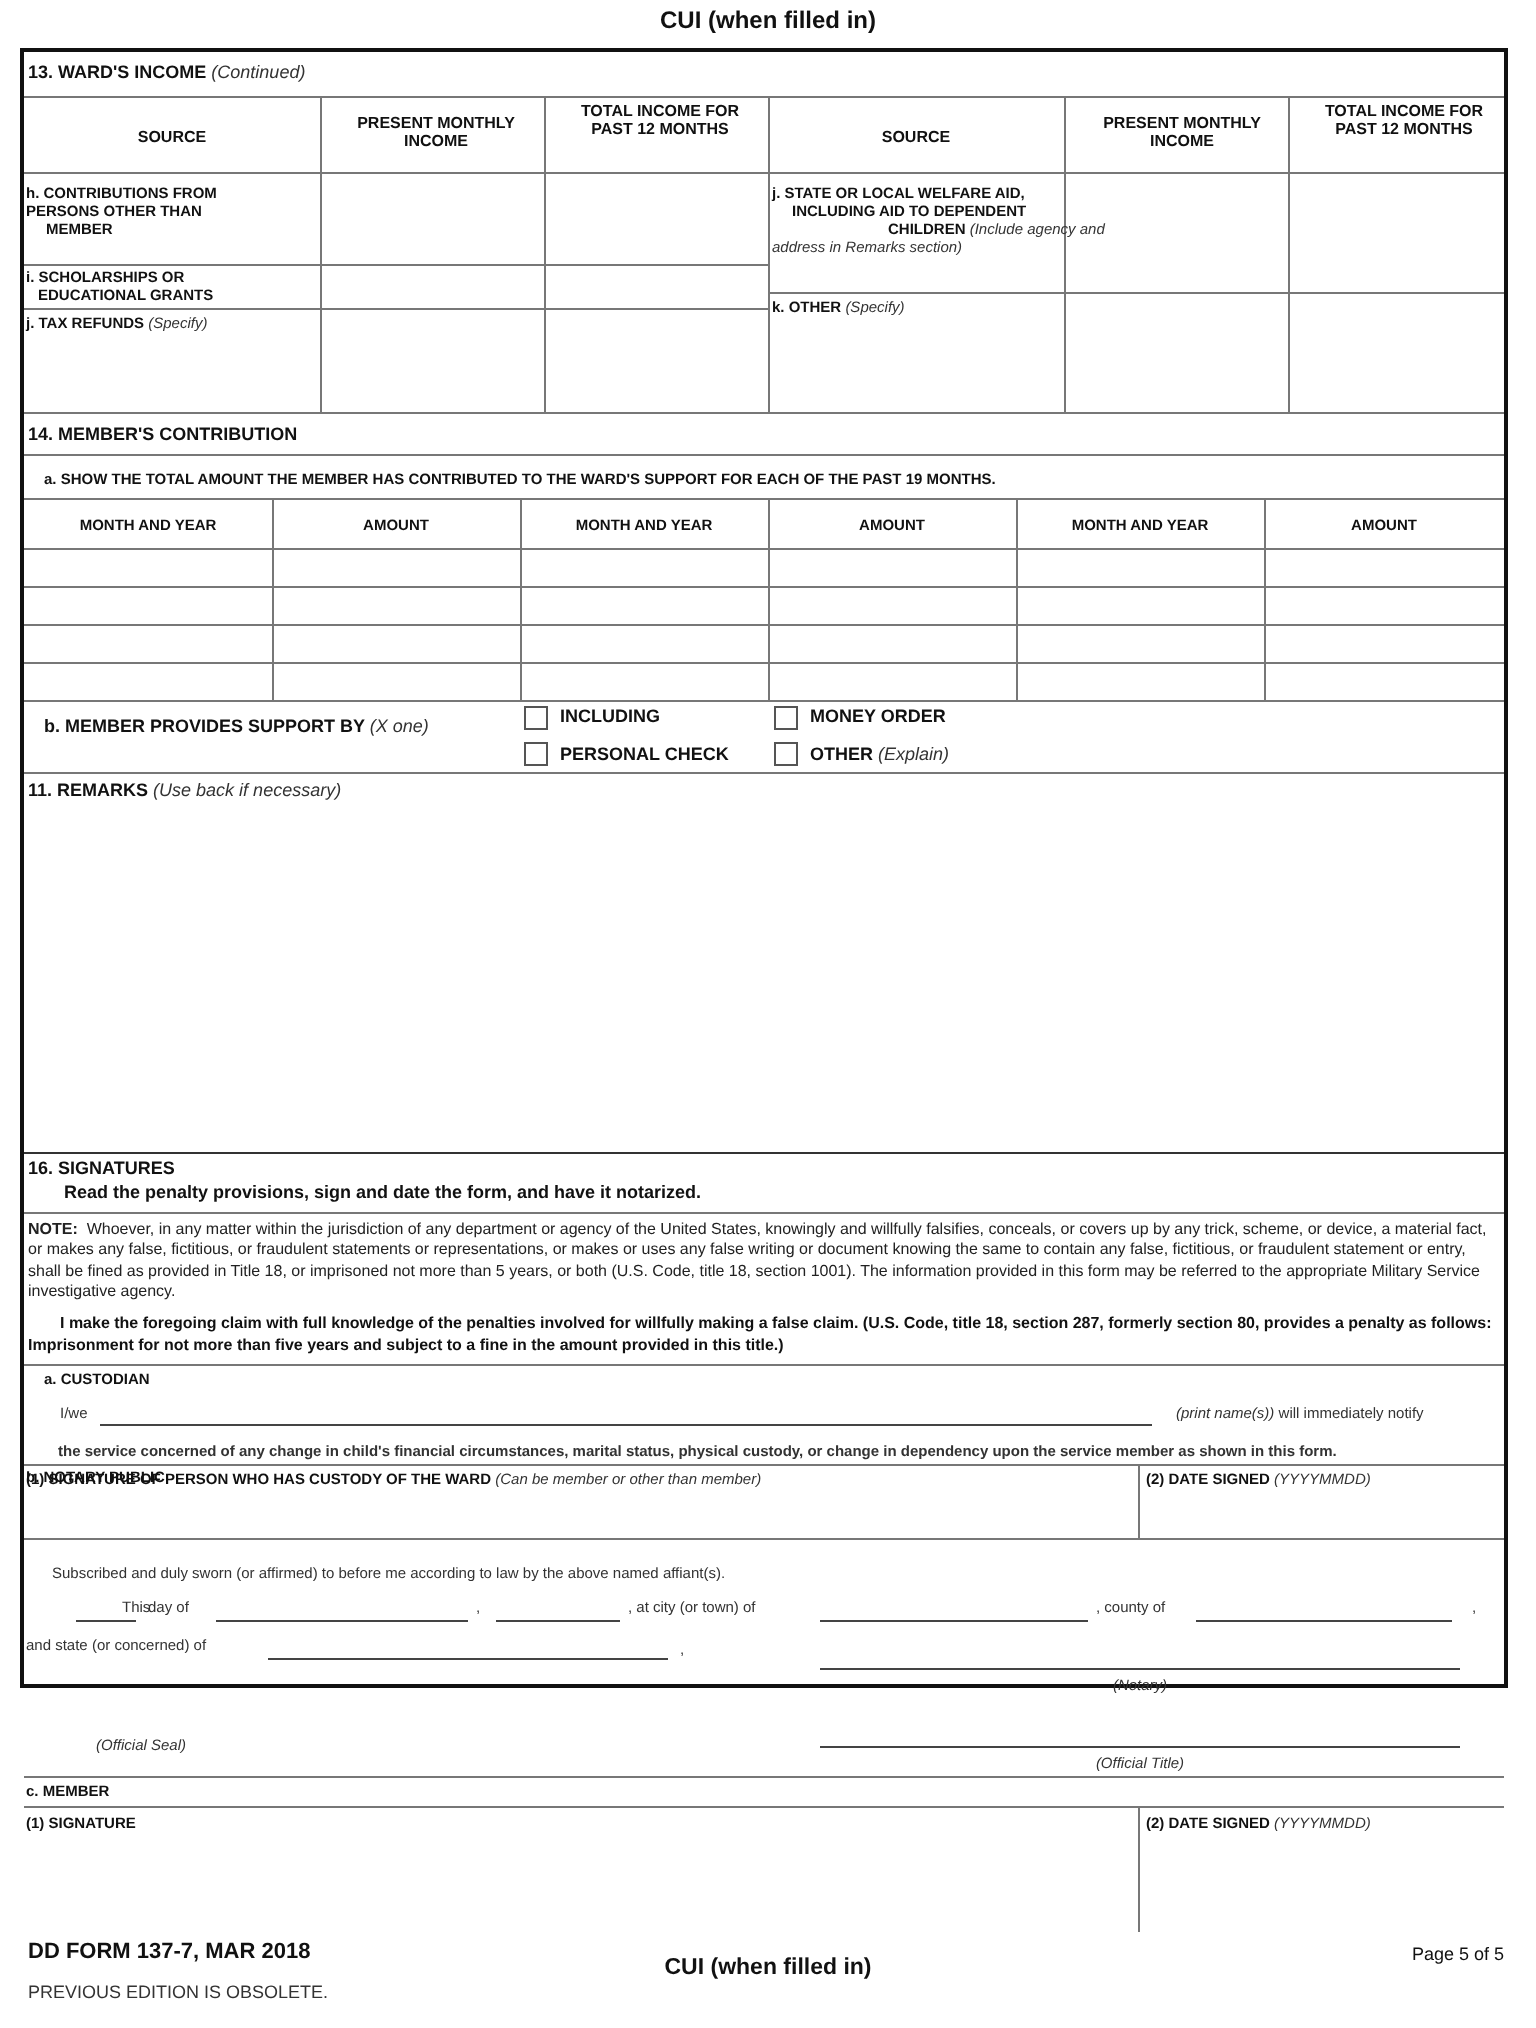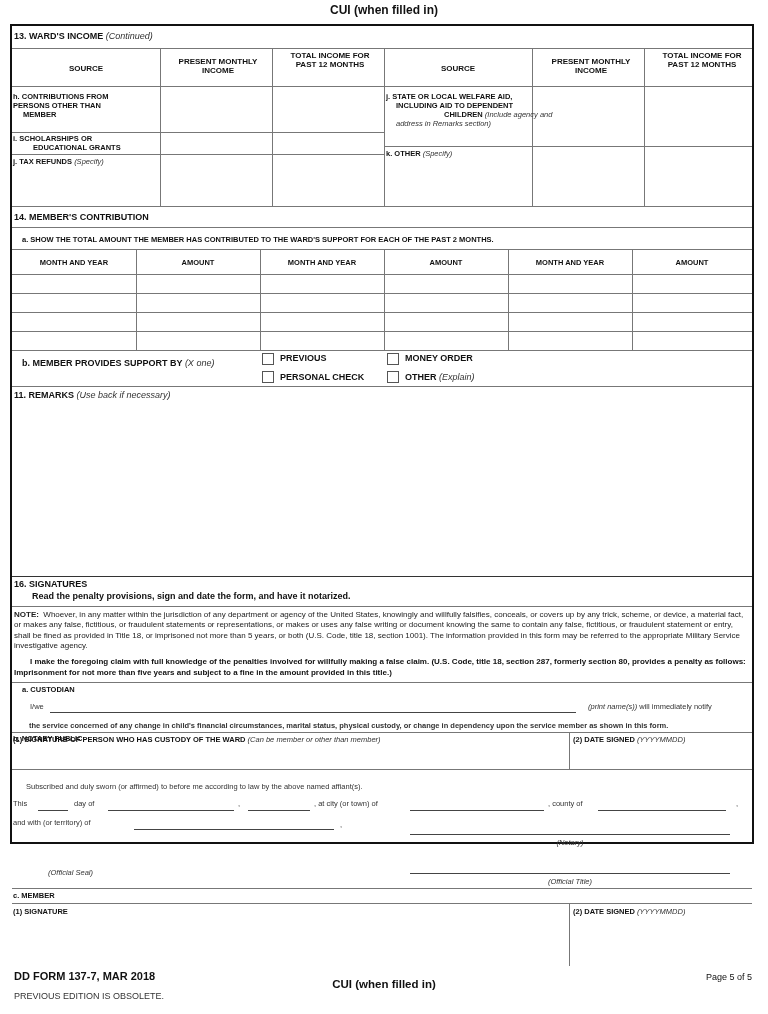--- a/index.html
+++ b/index.html
@@ -55,55 +55,55 @@
     <div>h. CONTRIBUTIONS FROM</div>
     <div style="">PERSONS OTHER THAN</div>
     <div style="padding-left:10px;">MEMBER</div>
   </div>
   <div class="abs" style="left:150px;top:62px;width:108px;height:42px;"></div>
   <div class="abs" style="left:262px;top:62px;width:108px;height:42px;"></div>
   <div class="hl" style="left:0;width:372px;top:106px;"></div>
 
   <div class="abs t7 b" style="left:1px;top:108px;line-height:9px;">
     <div>i. SCHOLARSHIPS OR</div>
-    <div style="padding-left:20px;">EDUCATIONAL GRANTS</div>
+    <div style="padding-left:6px;">EDUCATIONAL GRANTS</div>
   </div>
   <div class="abs" style="left:150px;top:108px;width:108px;height:18px;"></div>
   <div class="abs" style="left:262px;top:108px;width:108px;height:18px;"></div>
   <div class="hl" style="left:0;width:372px;top:128px;"></div>
 
   <div class="abs t7 b" style="left:1px;top:131px;">
     <span>j. TAX REFUNDS</span>
     <span class="i">(Specify)</span>
   </div>
   <div class="abs" style="left:150px;top:130px;width:108px;height:48px;"></div>
   <div class="abs" style="left:262px;top:130px;width:108px;height:48px;"></div>
 
   <div class="abs t7 b" style="left:374px;top:66px;line-height:9px;">
     <div>j. STATE OR LOCAL WELFARE AID,</div>
     <div style="padding-left:10px;">INCLUDING AID TO DEPENDENT</div>
     <div style="padding-left:10px;margin-left:48px;"><span>CHILDREN</span> <span class="i">(Include agency and</span></div>
-    <div style="padding-left:10px;" class="i">address in Remarks section)</div>
+    <div style="padding-left:0;" class="i">address in Remarks section)</div>
   </div>
   <div class="abs" style="left:522px;top:62px;width:108px;height:56px;"></div>
   <div class="abs" style="left:634px;top:62px;width:104px;height:56px;"></div>
   <div class="hl" style="left:372px;width:368px;top:120px;"></div>
 
   <div class="abs t7 b" style="left:374px;top:123px;">
     <span>k. OTHER</span>
     <span class="i">(Specify)</span>
   </div>
   <div class="abs" style="left:522px;top:122px;width:108px;height:56px;"></div>
   <div class="abs" style="left:634px;top:122px;width:104px;height:56px;"></div>
 
   <div class="hl" style="left:0;width:740px;top:180px;"></div>
 
   <div class="abs t9 b" style="left:2px;top:186px;">14. MEMBER'S CONTRIBUTION</div>
   <div class="hl" style="left:0;width:740px;top:201px;"></div>
-  <div class="abs t7 b" style="left:10px;top:209px;">a. SHOW THE TOTAL AMOUNT THE MEMBER HAS CONTRIBUTED TO THE WARD'S SUPPORT FOR EACH OF THE PAST 2 MONTHS.</div>
+  <div class="abs t7 b" style="left:10px;top:209px;">a. SHOW THE TOTAL AMOUNT THE MEMBER HAS CONTRIBUTED TO THE WARD'S SUPPORT FOR EACH OF THE PAST 19 MONTHS.</div>
   <div class="hl" style="left:0;width:740px;top:223px;"></div>
 
   <div class="abs t7 b ctr" style="left:0;width:124px;top:232px;">MONTH AND YEAR</div>
   <div class="abs t7 b ctr" style="left:124px;width:124px;top:232px;">AMOUNT</div>
   <div class="abs t7 b ctr" style="left:248px;width:124px;top:232px;">MONTH AND YEAR</div>
   <div class="abs t7 b ctr" style="left:372px;width:124px;top:232px;">AMOUNT</div>
   <div class="abs t7 b ctr" style="left:496px;width:124px;top:232px;">MONTH AND YEAR</div>
   <div class="abs t7 b ctr" style="left:620px;width:120px;top:232px;">AMOUNT</div>
   <div class="hl" style="left:0;width:740px;top:248px;"></div>
 
@@ -143,21 +143,21 @@
       <div class="hl" style="left: 0px; width: 740px; top: 305px;"></div>
     </div>
 
   <div class="hl" style="left:0;width:740px;top:324px;"></div>
 
   <div class="abs t9 b" style="left:10px;top:332px;">
     <span>b. MEMBER PROVIDES SUPPORT BY</span>
     <span class="i">(X one)</span>
   </div>
   <div class="cb" style="left:250px;top:327px;"></div>
-  <div class="abs t9 b" style="left:268px;top:327px;">PREVIOUS</div>
+  <div class="abs t9 b" style="left:268px;top:327px;">INCLUDING</div>
   <div class="cb" style="left:375px;top:327px;"></div>
   <div class="abs t9 b" style="left:393px;top:327px;">MONEY ORDER</div>
   <div class="cb" style="left:250px;top:345px;"></div>
   <div class="abs t9 b" style="left:268px;top:346px;">PERSONAL CHECK</div>
   <div class="cb" style="left:375px;top:345px;"></div>
   <div class="abs t9 b" style="left:393px;top:346px;">
     <span>OTHER</span>
     <span class="i">(Explain)</span>
   </div>
 
@@ -201,33 +201,33 @@
   <div class="abs t7 b" style="left:561px;top:709px;">
     <span>(2) DATE SIGNED</span>
     <span class="i">(YYYYMMDD)</span>
   </div>
   <div class="abs" style="left:560px;top:720px;width:176px;height:20px;"></div>
   <div class="hl" style="left:0;width:740px;top:743px;"></div>
 
   <div class="abs t7 b" style="left:1px;top:708px;">b. NOTARY PUBLIC</div>
   <div class="abs t7" style="left:14px;top:756px;color:#333;">Subscribed and duly sworn (or affirmed) to before me according to law by the above named affiant(s).</div>
 
-  <div class="abs t7" style="left:1px;top:773px;color:#333;">This</div>
+  <div class="abs t7" style="left:1px;top:773px;color:#333;padding-left:48px;">This</div>
   <div class="uline" style="left:26px;width:30px;top:784px;"></div>
   <div class="abs t7" style="left:62px;top:773px;color:#333;">day of</div>
   <div class="uline" style="left:96px;width:126px;top:784px;"></div>
   <div class="abs t7" style="left:226px;top:773px;color:#333;">,</div>
   <div class="uline" style="left:236px;width:62px;top:784px;"></div>
   <div class="abs t7" style="left:302px;top:773px;color:#333;">, at city (or town) of</div>
   <div class="uline" style="left:398px;width:134px;top:784px;"></div>
   <div class="abs t7" style="left:536px;top:773px;color:#333;">, county of</div>
   <div class="uline" style="left:586px;width:128px;top:784px;"></div>
   <div class="abs t7" style="left:724px;top:773px;color:#333;">,</div>
 
-  <div class="abs t7" style="left:1px;top:792px;color:#333;">and with (or territory) of</div>
+  <div class="abs t7" style="left:1px;top:792px;color:#333;">and state (or concerned) of</div>
   <div class="uline" style="left:122px;width:200px;top:803px;"></div>
   <div class="abs t7" style="left:328px;top:794px;color:#333;">,</div>
 
   <div class="uline" style="left:398px;width:320px;top:808px;"></div>
   <div class="abs t7 i ctr" style="left:398px;width:320px;top:812px;">(Notary)</div>
 
   <div class="abs t7 i" style="left:36px;top:842px;">(Official Seal)</div>
   <div class="uline" style="left:398px;width:320px;top:847px;"></div>
   <div class="abs t7 i ctr" style="left:398px;width:320px;top:851px;">(Official Title)</div>
 

